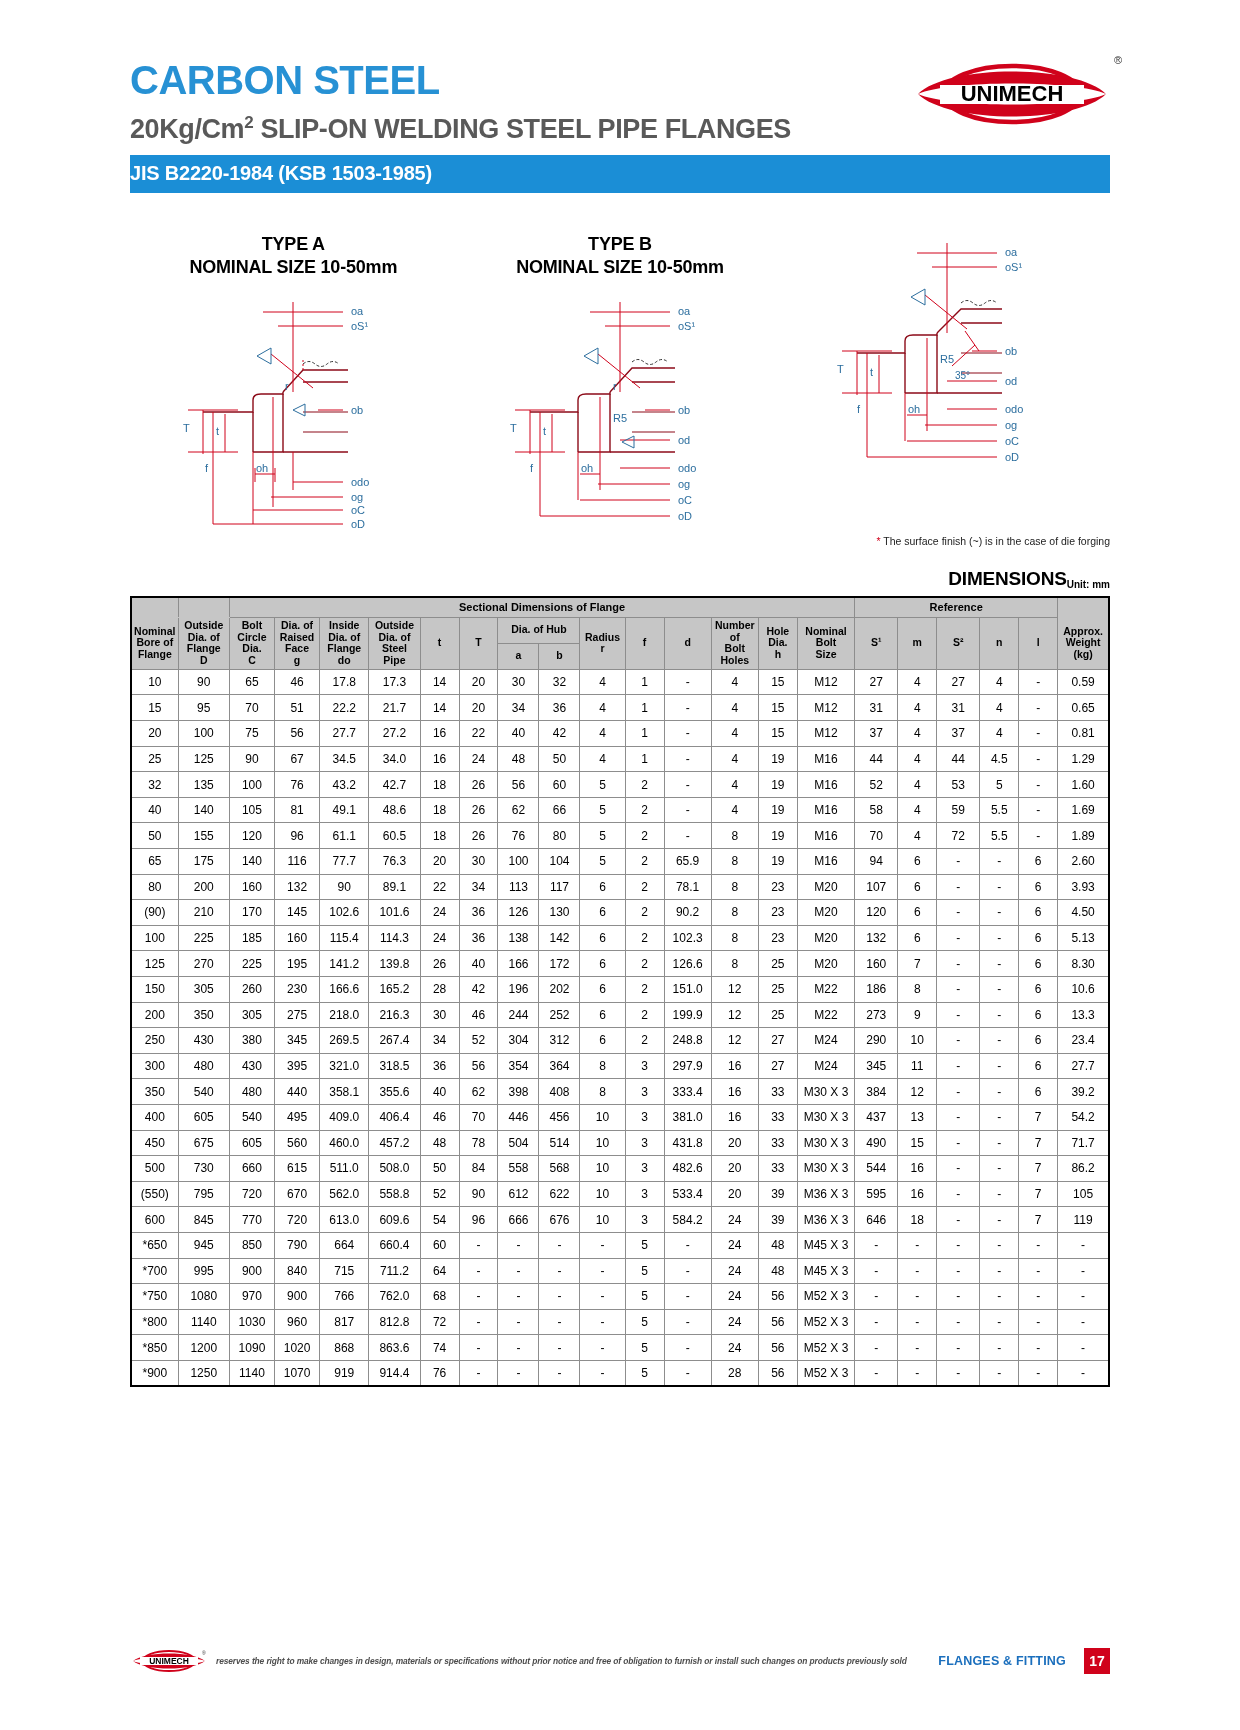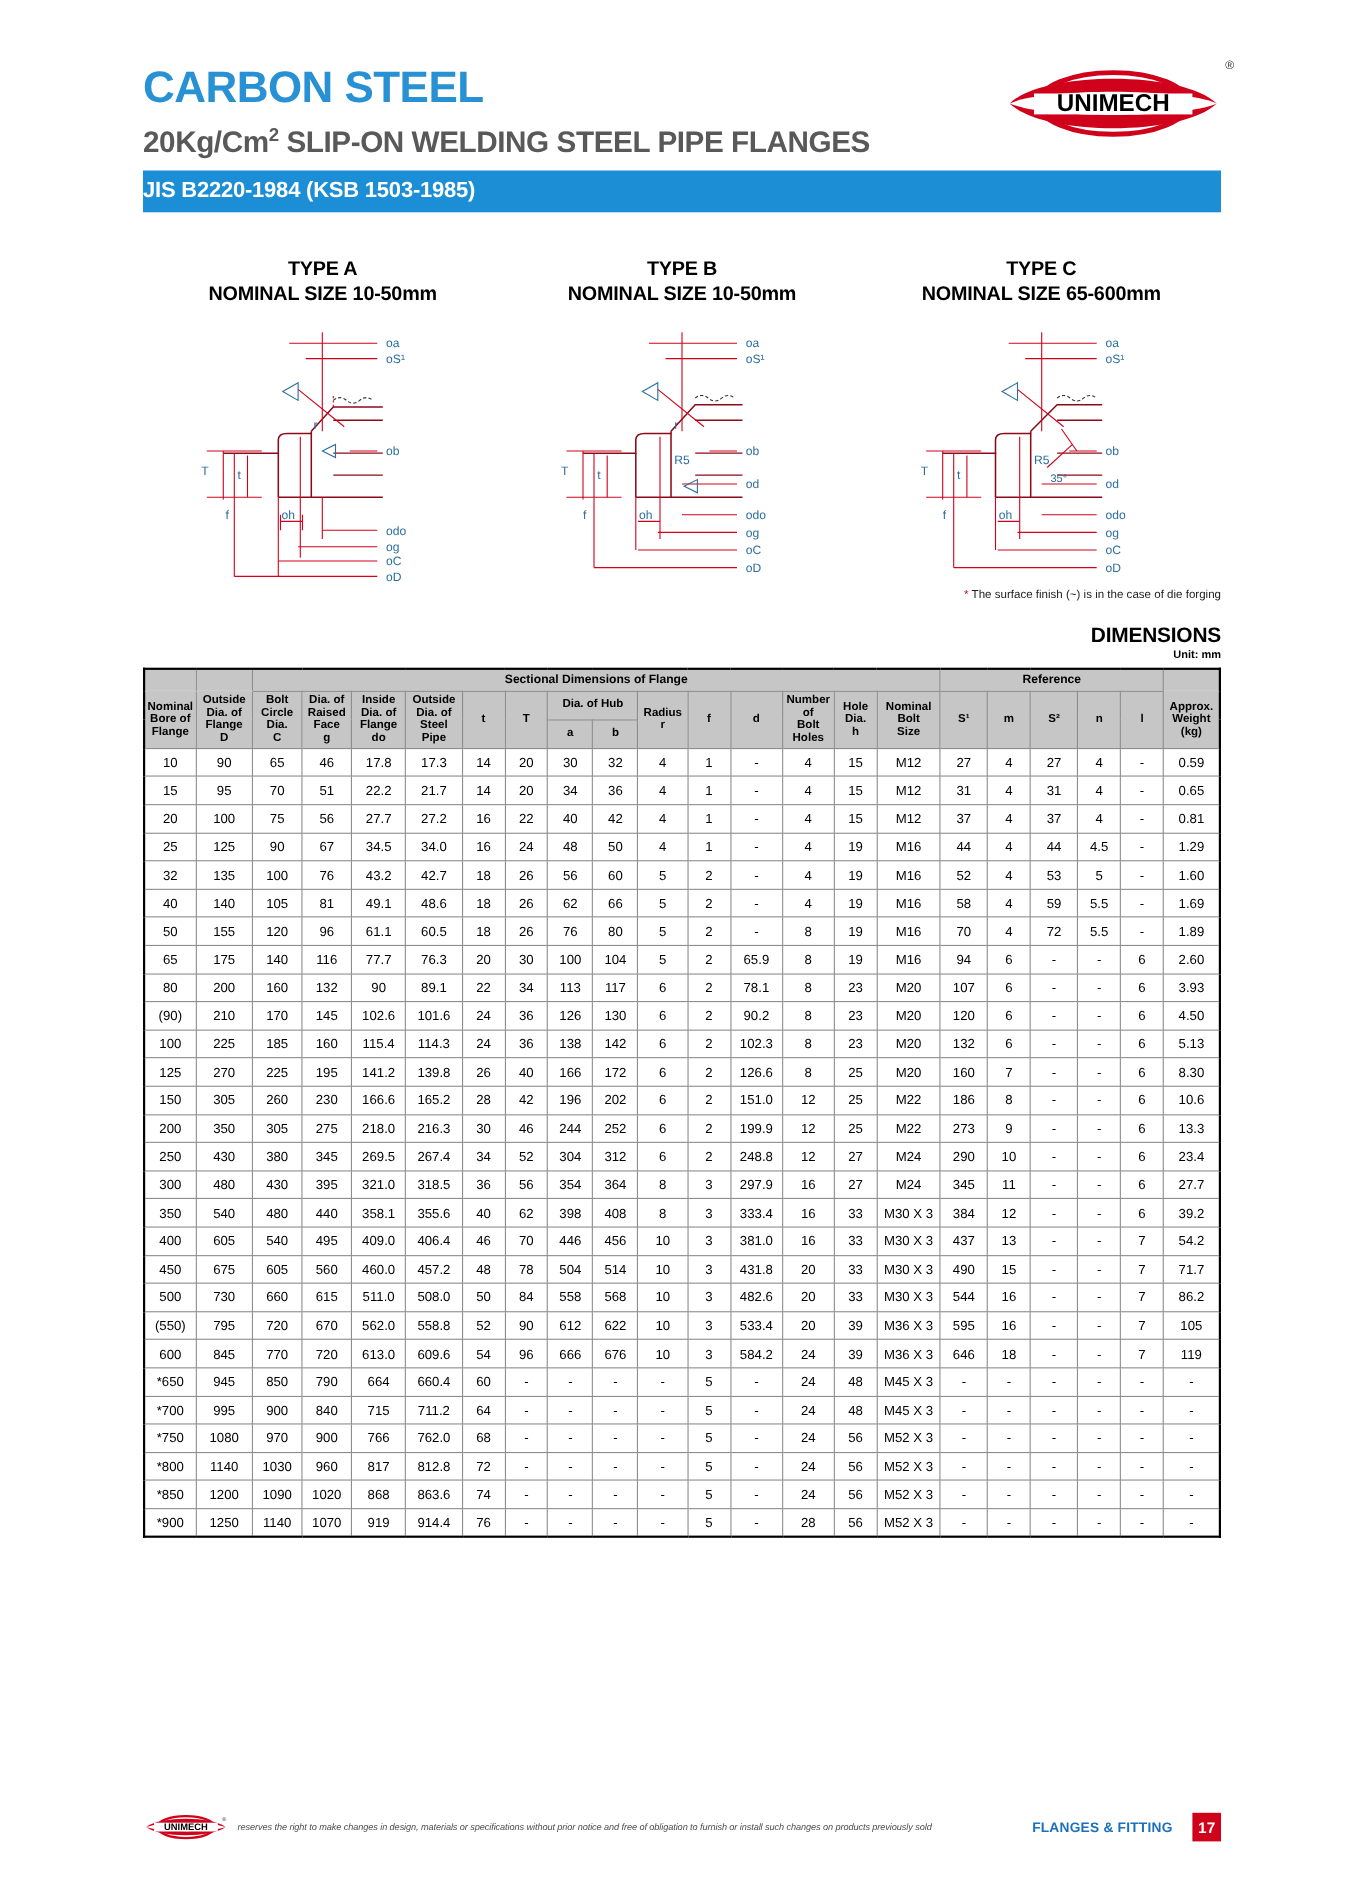--- a/index.html
+++ b/index.html
@@ -45,21 +45,21 @@
   .dia-svg { display:block; margin:0 auto; }
   .note {
     position:absolute; right:130px; top:592px;
     font-size:10.5px; color:#222;
   }
   .note .star { color:#d0021b; }
 
   
   .dim-head {
     display:flex; justify-content:flex-end; align-items:flex-end;
-    padding:0 130px 6px 130px; margin-top:36px;flex-direction:column;
+    padding:0 130px 6px 130px; margin-top:36px;
   }
   .dim-title { font-size:19px; font-weight:bold; letter-spacing:-0.2px;}
   .dim-unit { font-size:10px; font-weight:bold; }
 
   .tbl-wrap { padding:0 130px; }
   table.dim {
     border-collapse:collapse; width:100%;
     font-size:11.5px; table-layout:fixed;
   }
   table.dim th, table.dim td {
@@ -83,21 +83,21 @@
   .thick-l { border-left:1.6px solid #4a4a4a !important; }
 
   
   .footer {
     position:absolute; left:0; bottom:56px; width:1240px;
     padding:0 130px; display:flex; align-items:center;
   }
   .footer-logo { width:78px; height:26px; position:relative; flex:none; }
   .footer-text {
     font-size:8.4px; font-style:italic; color:#4d4d4d;
-    margin-left:8px; flex:1; letter-spacing:-0.1px;
+    margin-left:8px; flex:1; letter-spacing:-0.1px;font-weight:bold;
   }
   .footer-right { display:flex; align-items:center; gap:18px; flex:none; }
   .footer-brand { font-size:12.5px; font-weight:bold; color:#1b6fbd; letter-spacing:0.2px;}
   .page-num {
     background:#d0021b; color:#fff; font-size:14px; font-weight:bold;
     width:26px; height:26px; display:flex; align-items:center; justify-content:center;
   }
   .lbl { fill:#2c6e9e; font-size:11px; font-family:"Liberation Sans", sans-serif; }
   .lbl-d { fill:#2c6e9e; font-size:10px; font-family:"Liberation Sans", sans-serif; }
 </style>
@@ -241,24 +241,20 @@
           <text x="73" y="143">t</text>
           <text x="60" y="180">f</text>
           <text x="111" y="180">oh</text>
           <text x="143" y="98">r</text>
           <text x="143" y="130">R5</text>
         </g>
       </svg>
     </div>
 
     <div class="dia-col">
-      <div class="dia-title">
-        <div>TYPE C</div>
-        <div>NOMINAL SIZE 65-600mm</div>
-      </div>
       <svg class="dia-svg" width="300" height="240" viewBox="0 0 300 240">
         <g stroke="#d0021b" fill="none" stroke-width="1">
           <path d="M60 120 L108 120 L108 108 Q108 102 116 102 L140 102 L140 100" stroke="#8c0a18" stroke-width="1.4"></path>
           <path d="M108 160 L140 160 L140 102" stroke="#8c0a18" stroke-width="1.4"></path>
           <path d="M108 120 L108 160" stroke="#8c0a18" stroke-width="1.4"></path>
           <path d="M140 100 L164 76 L205 76" stroke="#8c0a18" stroke-width="1.4"></path>
           <path d="M164 90 L205 90" stroke="#8c0a18" stroke-width="1.4"></path>
           <path d="M140 160 L205 160" stroke="#8c0a18" stroke-width="1.4"></path>
           <path d="M164 120 L205 120" stroke="#8c0a18" stroke-width="1.2"></path>
           <path d="M164 140 L205 140" stroke="#8c0a18" stroke-width="1.2"></path>

